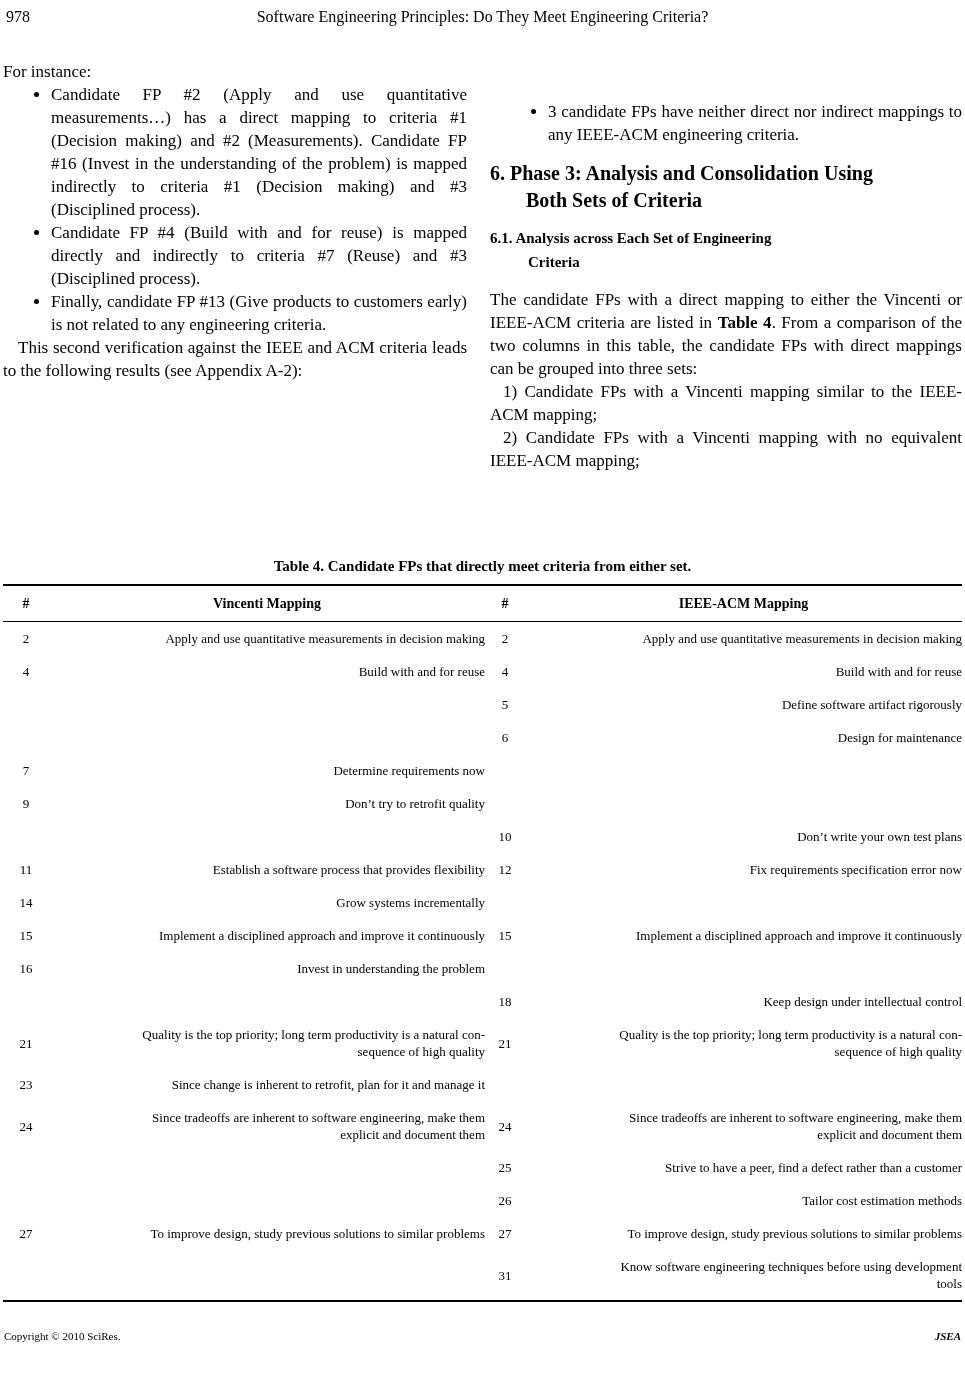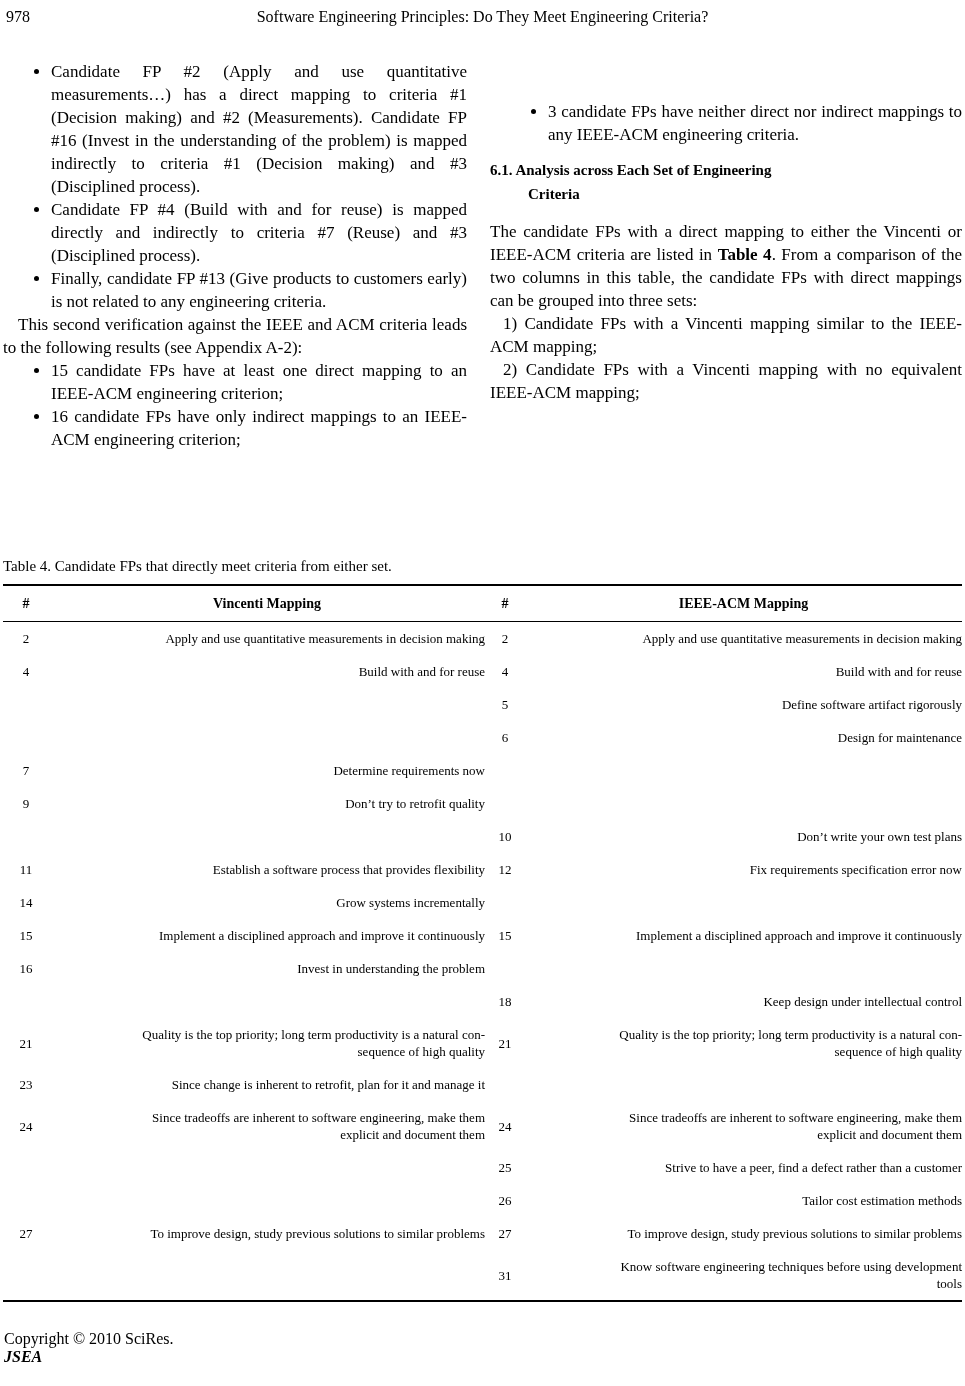--- a/index.html
+++ b/index.html
@@ -28,72 +28,73 @@
   ul.bullets li { text-align:justify; }
 
   .sec-head { font-size:20px; line-height:27px; font-weight:bold; text-align:left; margin:14px 0 12px; }
   .sec-head .l2 { padding-left:36px; }
   .sub-head { font-size:15px; line-height:24px; font-weight:bold; text-align:left; margin:12px 0 14px; }
   .sub-head .l2 { padding-left:38px; }
   .bold { font-weight:bold; }
 
   
   .table-section { margin-top:10px; }
-  .tbl-caption { font-size:15px; font-weight:normal; text-align:left; margin:0 0 9px 0; }
+  .tbl-caption { font-size:15px; font-weight:bold; text-align:center; margin:0 0 9px 0; }
   table.data {
     width:100%; border-collapse:collapse;
     border-top:2px solid #000; border-bottom:2px solid #000;
     table-layout:fixed;
   }
   table.data thead th {
     font-size:14px; font-weight:bold; text-align:center;
     padding:10px 0 9px 0; border-bottom:1px solid #000;
   }
   table.data td {
     font-size:13px; line-height:17px; vertical-align:middle;
     padding:8px 0;
   }
   td.numcell { text-align:center; }
   td.txtcell { text-align:right; white-space:pre-line; }
   td.txt-l { padding-left:4px;  padding-right:10px; }
   td.txt-r { padding-left:10px; padding-right:2px; }
 
   
-  .footer { display:flex; justify-content:space-between; align-items:baseline; margin-top:28px; font-size:16px; padding:0 1px;flex-direction:column; }
+  .footer { display:flex; justify-content:space-between; align-items:baseline; margin-top:28px; font-size:11px; padding:0 1px; }
   .journal { font-weight:bold; font-style:italic; }
 </style>
 </head>
 <body>
 
 <div class="page">
 
   <div class="runhead">
     <span class="page-num">978</span>
     <div class="run-title">Software Engineering Principles: Do They Meet Engineering Criteria?</div>
   </div>
 
   <div class="columns">
 
     <div class="col col-left">
+      <p>For instance:</p>
       <ul class="bullets">
         <li>Candidate FP #2 (Apply and use quantitative measurements…) has a direct mapping to criteria #1 (Decision making) and #2 (Measurements). Candidate FP #16 (Invest in the understanding of the problem) is mapped indirectly to criteria #1 (Decision making) and #3 (Disciplined process).</li>
         <li>Candidate FP #4 (Build with and for reuse) is mapped directly and indirectly to criteria #7 (Reuse) and #3 (Disciplined process).</li>
         <li>Finally, candidate FP #13 (Give products to customers early) is not related to any engineering criteria.</li>
       </ul>
       <p class="p-first">This second verification against the IEEE and ACM criteria leads to the following results (see Appendix A-2):</p>
-      <ul class="bullets">
-        <li>15 candidate FPs have at least one direct mapping to an IEEE-ACM engineering criterion;</li>
-        <li>16 candidate FPs have only indirect mappings to an IEEE-ACM engineering criterion;</li>
-      </ul>
     </div>
 
     <div class="col col-right">
       <ul class="bullets">
         <li>3 candidate FPs have neither direct nor indirect mappings to any IEEE-ACM engineering criteria.</li>
       </ul>
+      <div class="sec-head">
+        <div class="l1">6. Phase 3: Analysis and Consolidation Using</div>
+        <div class="l2">Both Sets of Criteria</div>
+      </div>
       <div class="sub-head">
         <div class="l1">6.1. Analysis across Each Set of Engineering</div>
         <div class="l2">Criteria</div>
       </div>
       <p><span>The candidate FPs with a direct mapping to either the Vincenti or IEEE-ACM criteria are listed in </span><span class="bold">Table 4</span><span>. From a comparison of the two columns in this table, the candidate FPs with direct mappings can be grouped into three sets:</span></p>
       <p class="num-item">1) Candidate FPs with a Vincenti mapping similar to the IEEE-ACM mapping;</p>
       <p class="num-item">2) Candidate FPs with a Vincenti mapping with no equivalent IEEE-ACM mapping;</p>
     </div>
   </div>
 

